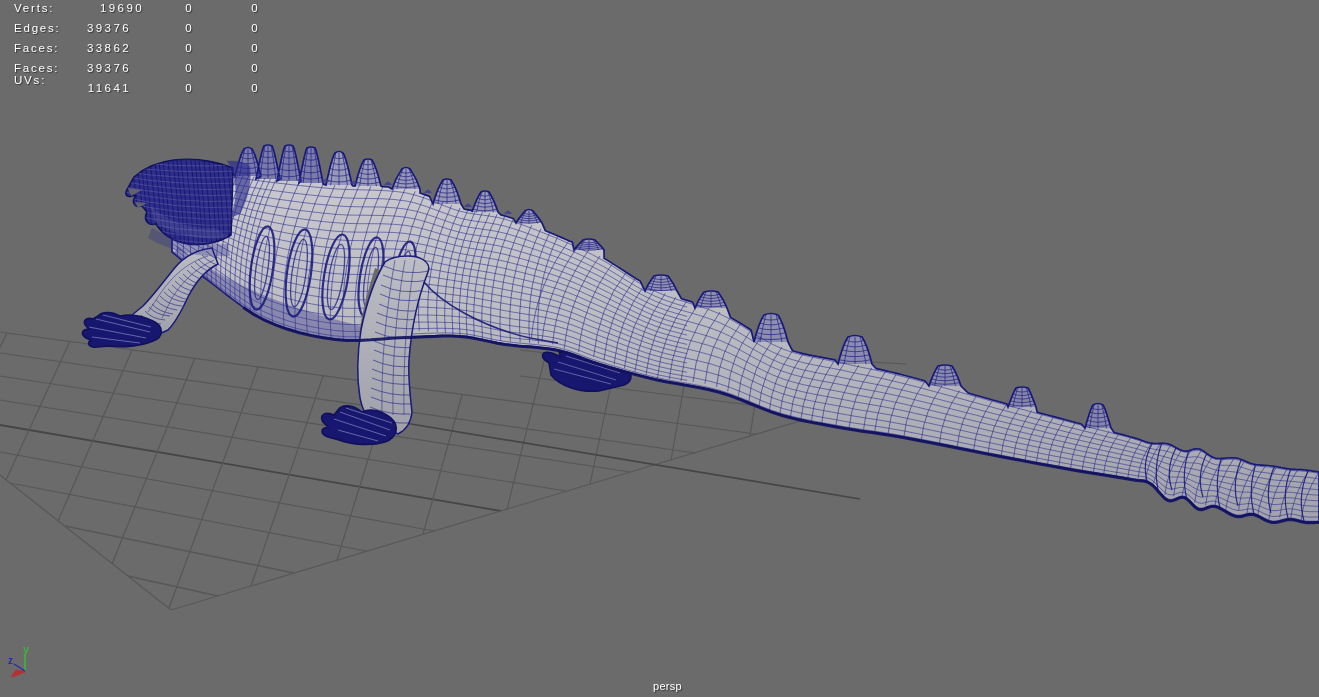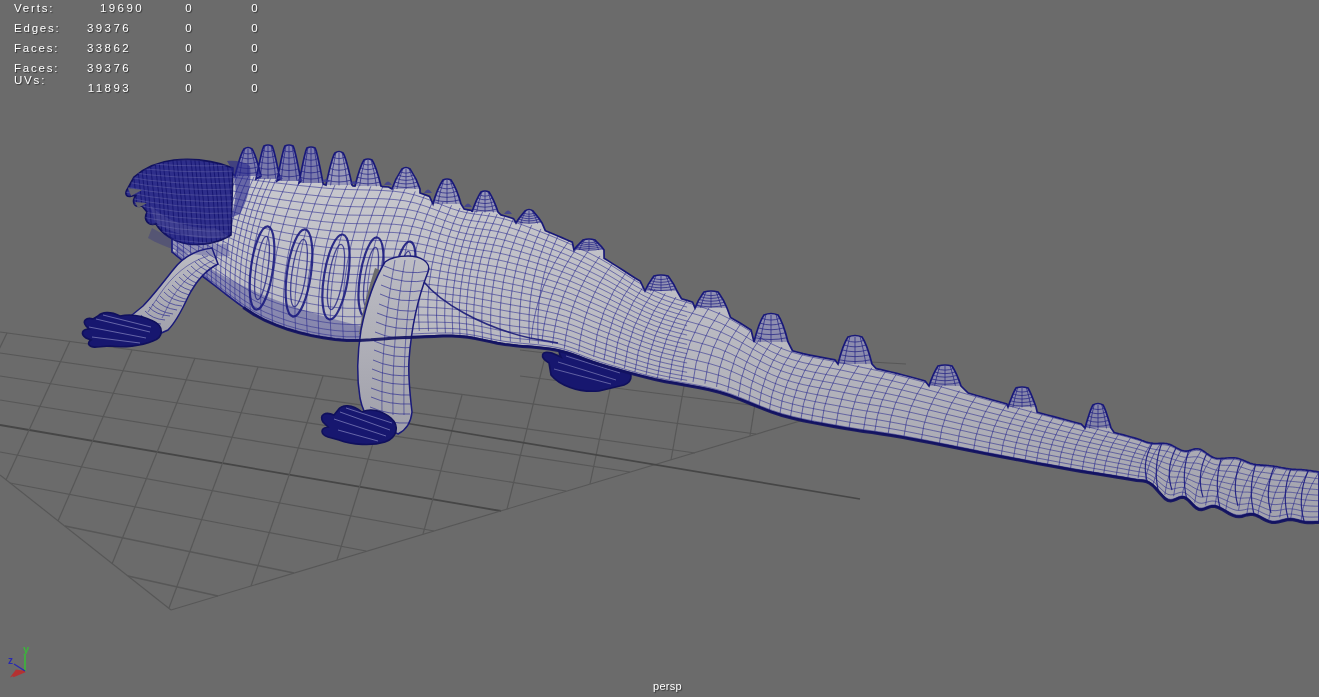--- a/index.html
+++ b/index.html
@@ -568,21 +568,21 @@
     <div class="v1" style="top:20px;left:200px">0</div>
   <div class="lab" style="top:40px">Faces:</div>
     <div class="v1" style="top:40px;left:71px">33862</div>
     <div class="v1" style="top:40px;left:134px">0</div>
     <div class="v1" style="top:40px;left:200px">0</div>
   <div class="lab" style="top:60px">Faces:</div>
     <div class="v1" style="top:60px;left:71px">39376</div>
     <div class="v1" style="top:60px;left:134px">0</div>
     <div class="v1" style="top:60px;left:200px">0</div>
   <div class="lab" style="top:72px">UVs:</div>
-    <div class="v1" style="top:80px;left:71px">11893</div>
+    <div class="v1" style="top:80px;left:71px">11641</div>
     <div class="v1" style="top:80px;left:134px">0</div>
     <div class="v1" style="top:80px;left:200px">0</div>
 </div>
 <div class="hud" style="bottom:5px;left:8px;width:100%;text-align:center;font-size:11px;letter-spacing:0.3px">persp</div>
 <svg style="position:absolute;left:0px;top:640px" width="60" height="57" viewBox="0 0 60 57">
   <line x1="25" y1="31" x2="25" y2="15" stroke="#3cb53c" stroke-width="1.7"></line>
   <text x="26" y="13" fill="#3cb53c" font-size="11" font-weight="bold" text-anchor="middle" font-family="Liberation Sans">y</text>
   <path d="M 25,31 L 10,37.5 L 16,29.5 Z" fill="#b43232"></path>
   <line x1="25" y1="31" x2="13" y2="36" stroke="#b43232" stroke-width="2.5"></line>
   <line x1="25" y1="31" x2="14" y2="24" stroke="#2a2ab0" stroke-width="1.4"></line>

